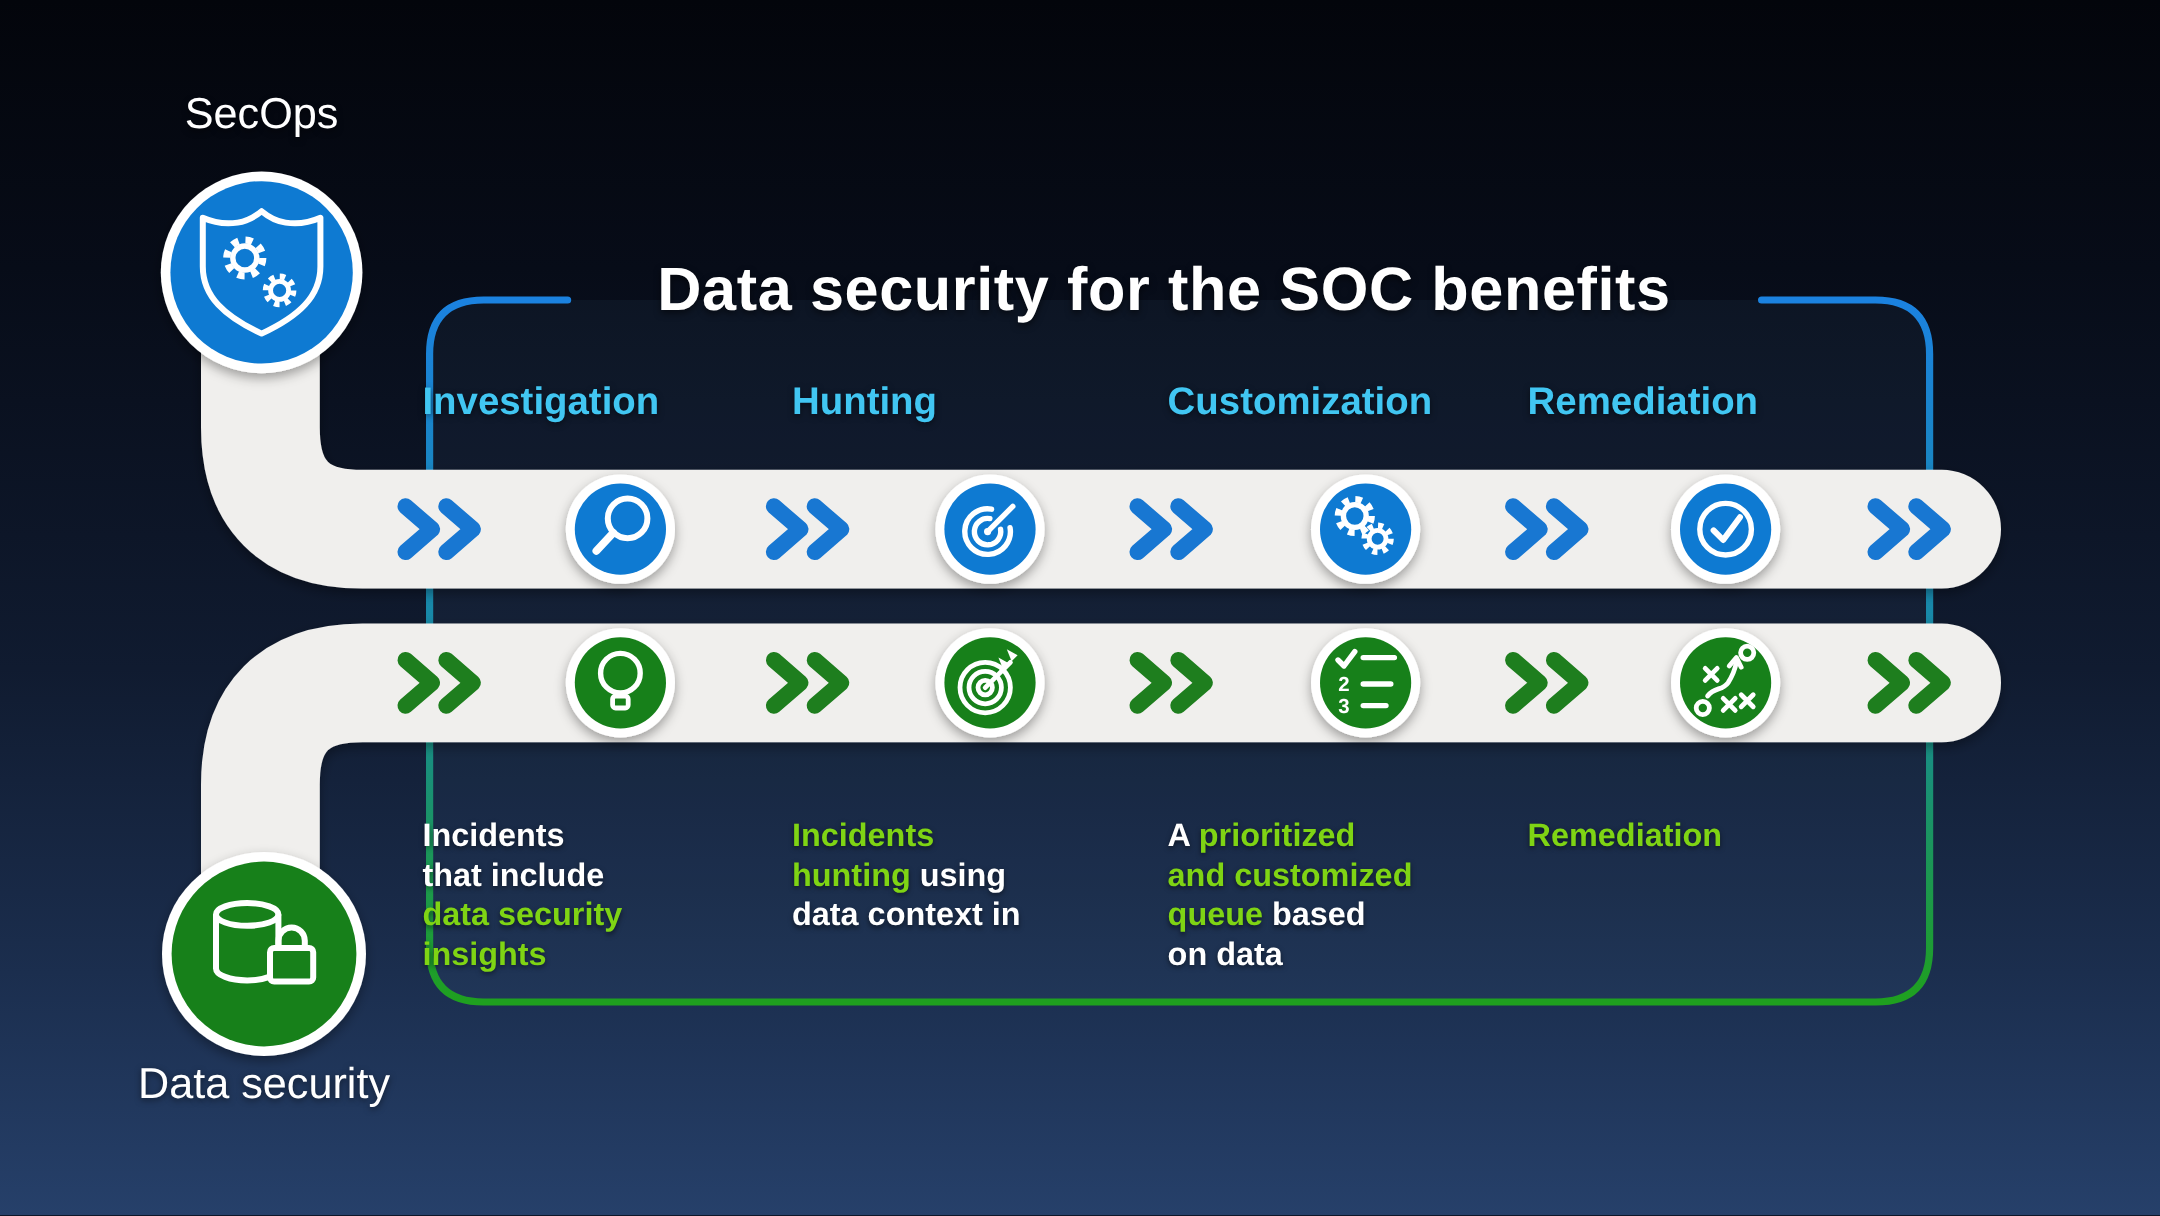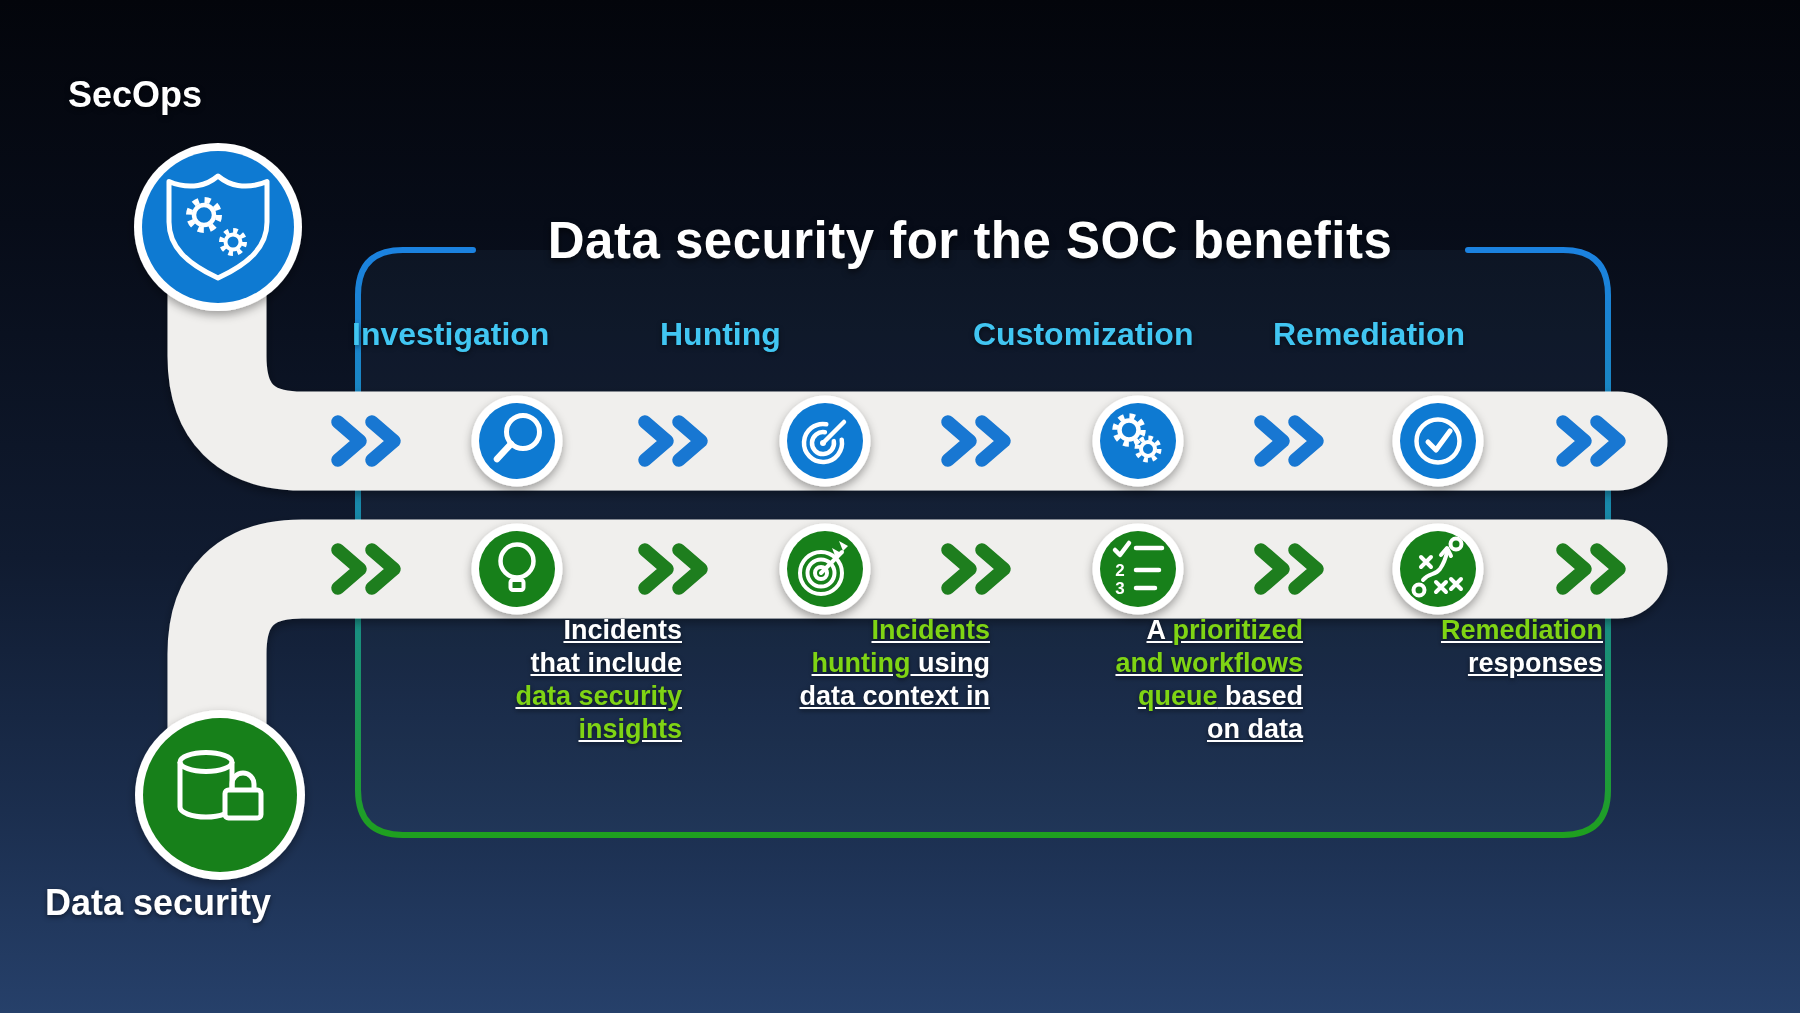--- a/index.html
+++ b/index.html
@@ -18,29 +18,28 @@
     position:absolute;left:345px;top:211px;width:1250px;text-align:center;
     font-size:51px;font-weight:700;color:#ffffff;letter-spacing:.5px;
     text-shadow:0 3px 6px rgba(0,0,0,.55);
   }
   .col-header{
     position:absolute;top:316px;width:330px;text-align:left;
     font-size:32px;font-weight:600;color:var(--cyan);
     text-shadow:0 2px 5px rgba(0,0,0,.5);
   }
   .col-desc{
-    position:absolute;top:614px;width:330px;text-align:right;
+    position:absolute;top:680px;width:330px;text-align:left;
     font-size:27px;font-weight:600;color:#fff;line-height:33px;
     text-shadow:0 2px 4px rgba(0,0,0,.5);
-    text-decoration:underline;
   }
   .col-desc .lime{color:var(--lime);font-weight:700;}
   .c0{left:352px}.c1{left:660px}.c2{left:973px}.c3{left:1273px}
   .node-label{
-    position:absolute;color:#fff;font-weight:700;font-size:36px;text-align:left;
+    position:absolute;color:#fff;font-weight:400;font-size:36px;text-align:center;
     text-shadow:0 2px 5px rgba(0,0,0,.5);
   }
   #secops-label{left:68px;top:74px;width:300px;}
   #ds-label{left:45px;top:882px;width:350px;}
 </style>
 </head>
 <body>
 
 <div class="stage">
 
@@ -191,23 +190,22 @@
         <div class="line"><span class="lime">data security</span></div>
         <div class="line"><span class="lime">insights</span></div>
       </div>
       <div class="col-desc c1">
         <div class="line"><span class="lime">Incidents</span></div>
         <div class="line"><span class="lime">hunting</span><span> using</span></div>
         <div class="line"><span>data context in</span></div>
       </div>
       <div class="col-desc c2">
         <div class="line"><span>A </span><span class="lime">prioritized</span></div>
-        <div class="line"><span class="lime">and workflows</span></div>
+        <div class="line"><span class="lime">and customized</span></div>
         <div class="line"><span class="lime">queue</span><span> based</span></div>
         <div class="line"><span>on data</span></div>
       </div>
       <div class="col-desc c3">
         <div class="line"><span class="lime">Remediation</span></div>
-        <div class="line"><span>responses</span></div>
       </div>
     </div>
 
 </div>
 
 </body></html>

